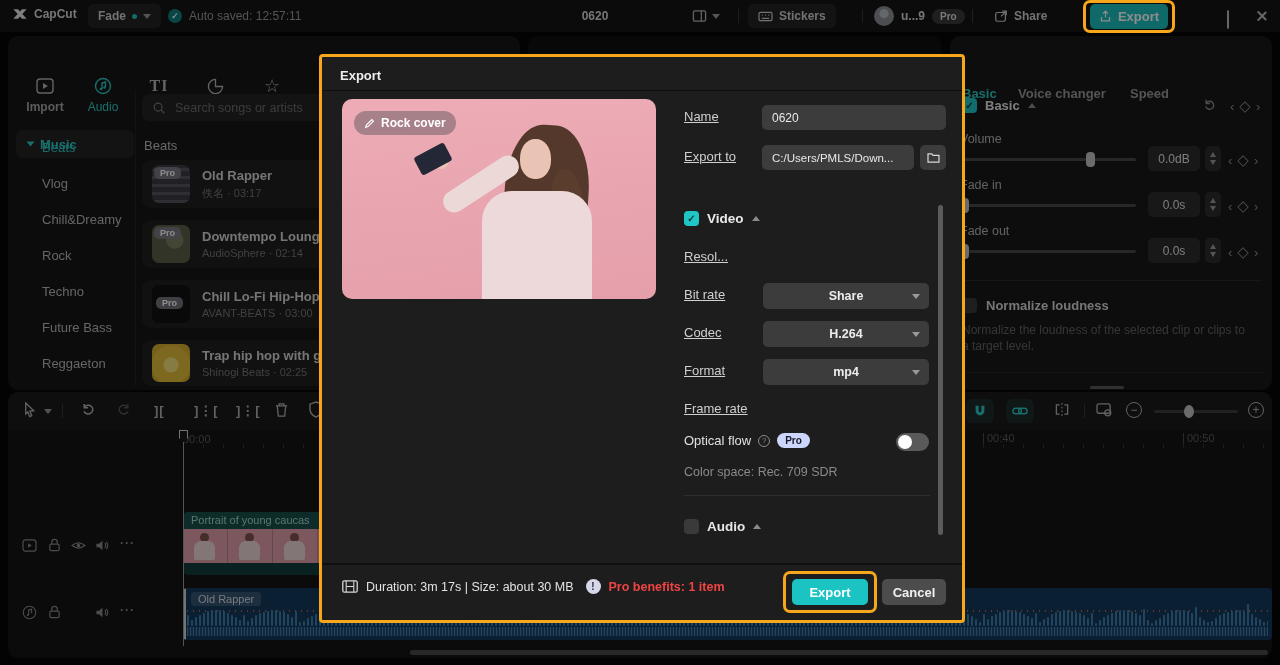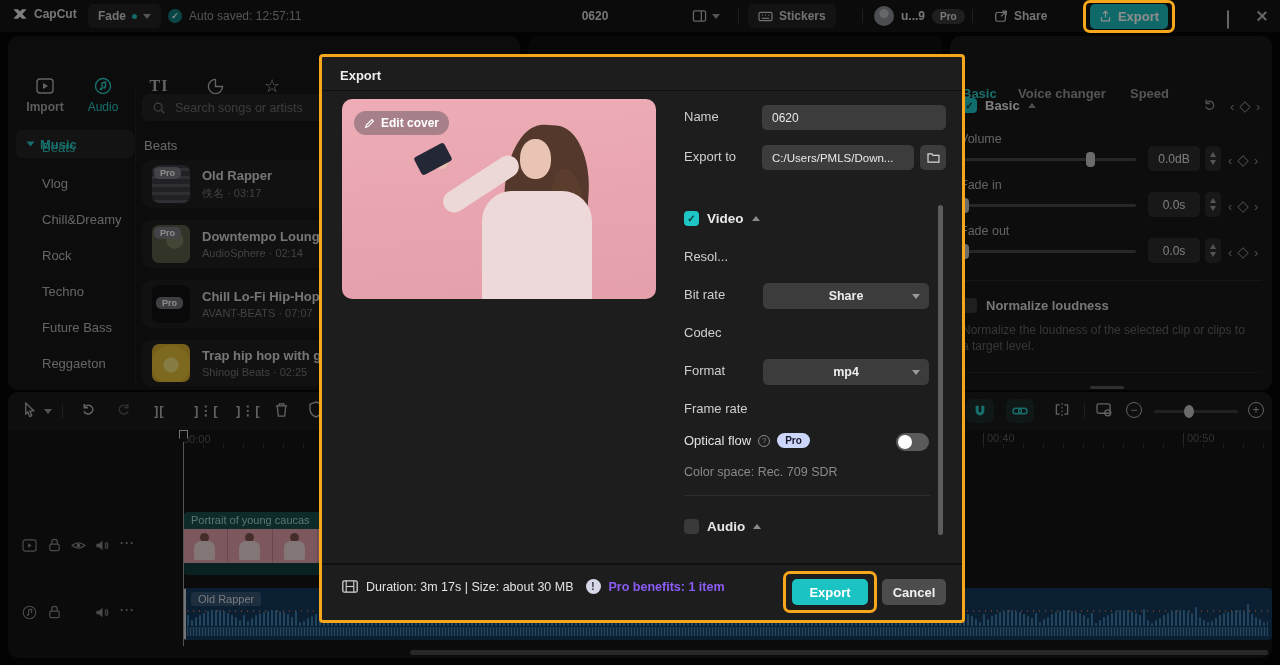--- a/index.html
+++ b/index.html
@@ -92,21 +92,21 @@
   .wave-strip{position:absolute;background:repeating-linear-gradient(90deg,#497fa9 0 1px,#1c4a71 1px 3px);}
   .speck{position:absolute;height:2px;background:repeating-linear-gradient(90deg,rgba(205,110,70,.85) 0 1px,transparent 1px 6px);}
   .strip{position:absolute;overflow:hidden;}
   .seg{position:absolute;top:0;width:44px;height:100%;background:#e2a0ab;border-right:1px solid rgba(0,0,0,0.18);}
   .seg::before{content:"";position:absolute;left:17px;top:4px;width:9px;height:9px;border-radius:50%;background:#7e544c;}
   .seg::after{content:"";position:absolute;left:11px;top:12px;width:21px;height:19px;border-radius:7px 7px 2px 2px;background:#eed8d9;}
   
   #overlay{position:absolute;inset:0;background:rgba(0,0,0,0.45);z-index:50;}
   #dialog{position:absolute;left:319px;top:54px;width:640px;height:563px;background:#1d1d1d;
           border:3px solid #f7a71b;border-radius:4px;z-index:60;box-sizing:content-box;}
-  .dlg-label{position:absolute;font-size:13px;color:#cfcfcf;}
+  .dlg-label{position:absolute;font-size:13px;color:#cfcfcf;text-decoration:underline;}
   .dlg-input{position:absolute;height:25px;background:#3c3c3c;border:0;border-radius:5px;color:#e8e8e8;
              font-size:12px;padding:0 10px;box-sizing:border-box;outline:none;font-family:"Liberation Sans",sans-serif;}
   .dd{position:absolute;width:166px;height:26px;background:#3c3c3c;border-radius:5px;display:flex;
       align-items:center;justify-content:center;font-size:12.5px;font-weight:bold;color:#ececec;}
   .dd .caret-d{position:absolute;right:9px;}
   .toggle{position:absolute;width:33px;height:18px;background:#5a5a5a;border-radius:10px;}
   .toggle .knob{position:absolute;left:2px;top:2px;width:14px;height:14px;border-radius:50%;background:#fff;}
   .pro-light{background:#ccd6fb;color:#181826;font-size:10px;font-weight:bold;padding:2px 8px;border-radius:9px;}
   .btn{display:flex;align-items:center;justify-content:center;font-weight:bold;font-size:13px;border-radius:5px;}
   .hl{position:absolute;border:3px solid #f7a71b;border-radius:7px;pointer-events:none;}
@@ -294,21 +294,21 @@
           <div class="t1">Downtempo Lounge</div>
             <div class="t2">AudioSphere · 02:14</div>
         </span>
     </div>
     <div class="song" style="left:134px;top:244px;">
       <span class="thumb" style="background:#111;">
         <span class="pro-chip" style="top:12px;left:4px;">Pro</span>
       </span>
       <span>
           <div class="t1">Chill Lo-Fi Hip-Hop</div>
-            <div class="t2">AVANT-BEATS · 07:07</div>
+            <div class="t2">AVANT-BEATS · 03:00</div>
         </span>
     </div>
     <div class="song" style="left:134px;top:304px;height:46px;">
       <span class="thumb" style="background:radial-gradient(circle at 50% 55%,#f5e27a 0 7px,#e3bd3a 8px 19px,#d8ad2e 20px);">
         
       </span>
       <span>
           <div class="t1">Trap hip hop with gos</div>
             <div class="t2">Shinogi Beats · 02:25</div>
         </span>
@@ -839,21 +839,21 @@
       <div style="position:absolute;left:96px;top:74px;width:86px;height:22px;background:#edd8d8;border-radius:11px;transform:rotate(-33deg);"></div>
       <div style="position:absolute;left:140px;top:92px;width:110px;height:116px;background:#eed9da;border-radius:30px 30px 6px 6px;"></div>
       <div style="position:absolute;left:92px;top:56px;width:14px;height:14px;background:#e9c3b3;border-radius:50%;"></div>
       <div style="position:absolute;left:74px;top:50px;width:34px;height:20px;background:#232736;border-radius:3px;transform:rotate(-28deg);"></div>
       <div class="row" style="position:absolute;left:12px;top:12px;height:24px;padding:0 10px;gap:6px;background:rgba(148,116,124,0.78);border-radius:12px;color:#fff;font-size:12px;font-weight:bold;">
         <span>
           <svg width="11" height="11" viewBox="0 0 14 14">
               <path d="M2 12 L3 9 L10 2 L12 4 L5 11 Z" fill="none" stroke="#fff" stroke-width="1.4"></path>
             </svg>
         </span>
-        <span>Edit cover</span>
+        <span>Rock cover</span>
       </div>
     </div>
 
     <div class="dlg-label" style="left:362px;top:52px;">Name</div>
     <input class="dlg-input" style="left: 440px; top: 48px; width: 184px;" value="0620">
     <div class="dlg-label" style="left:362px;top:92px;">Export to</div>
     <input class="dlg-input" style="left: 440px; top: 88px; width: 152px; font-size: 11.5px;" value="C:/Users/PMLS/Down...">
     <div class="abs" style="left:598px;top:88px;width:26px;height:25px;background:#3c3c3c;border-radius:5px;display:flex;align-items:center;justify-content:center;color:#d8d8d8;">
       <svg width="13" height="11" viewBox="0 0 14 12">
           <path d="M1 2 H5.2 L6.5 3.6 H13 V11 H1 Z" fill="none" stroke="currentColor" stroke-width="1.3"></path>
@@ -866,20 +866,24 @@
       <span class="caret-u" style="border-bottom-color:#8a8a8a;"></span>
     </div>
 
     <div class="dlg-label" style="left:362px;top:192px;">Resol...</div>
     <div class="dlg-label" style="left:362px;top:230px;text-align:right;">Bit rate</div>
     <div class="dd" style="left:441px;top:226px;">
       <span>Share</span>
         <span class="caret-d"></span>
     </div>
     <div class="dlg-label" style="left:362px;top:268px;">Codec</div>
+    <div class="dd" style="left:441px;top:264px;">
+      <span>H.264</span>
+        <span class="caret-d"></span>
+    </div>
     <div class="dlg-label" style="left:362px;top:306px;">Format</div>
     <div class="dd" style="left:441px;top:302px;">
       <span>mp4</span>
         <span class="caret-d"></span>
     </div>
     <div class="dlg-label" style="left:362px;top:344px;">Frame rate</div>
 
     <div class="abs row" style="left:362px;top:376px;gap:7px;">
       <span style="font-size:13px;color:#e0e0e0;">Optical flow</span>
       <span class="q-circ">?</span>
@@ -905,21 +909,21 @@
       <span style="color:#d5d5d5;">
         <svg width="16" height="13" viewBox="0 0 16 13">
             <rect x="0.8" y="0.8" width="14.4" height="11.4" rx="1.5" fill="none" stroke="currentColor" stroke-width="1.3"></rect>
             <line x1="4.2" y1="0.8" x2="4.2" y2="12.2" stroke="currentColor" stroke-width="1.1"></line>
             <line x1="11.8" y1="0.8" x2="11.8" y2="12.2" stroke="currentColor" stroke-width="1.1"></line>
             <line x1="4.2" y1="6.5" x2="11.8" y2="6.5" stroke="currentColor" stroke-width="1.1"></line>
           </svg>
       </span>
       <span style="font-size:12.5px;color:#e2e2e2;">Duration: 3m 17s | Size: about 30 MB</span>
       <span class="info-circ" style="margin-left:4px;">!</span>
-      <span style="font-size:12.5px;font-weight:bold;color:#8b5cf6;">Pro benefits: 1 item</span>
+      <span style="font-size:12.5px;font-weight:bold;color:#ef4444;">Pro benefits: 1 item</span>
     </div>
     <div class="btn" style="position:absolute;left:470px;top:522px;width:76px;height:26px;background:#1cc3c3;color:#fff;">Export</div>
     <div class="btn" style="position:absolute;left:560px;top:522px;width:64px;height:26px;background:#4c4c4c;color:#f0f0f0;">Cancel</div>
     <div class="hl" style="left:461px;top:514px;width:88px;height:36px;"></div>
   </div>
 
   <div class="hl" style="left:1083px;top:0px;width:86px;height:27px;z-index:70;"></div>
 
 </div>
 

